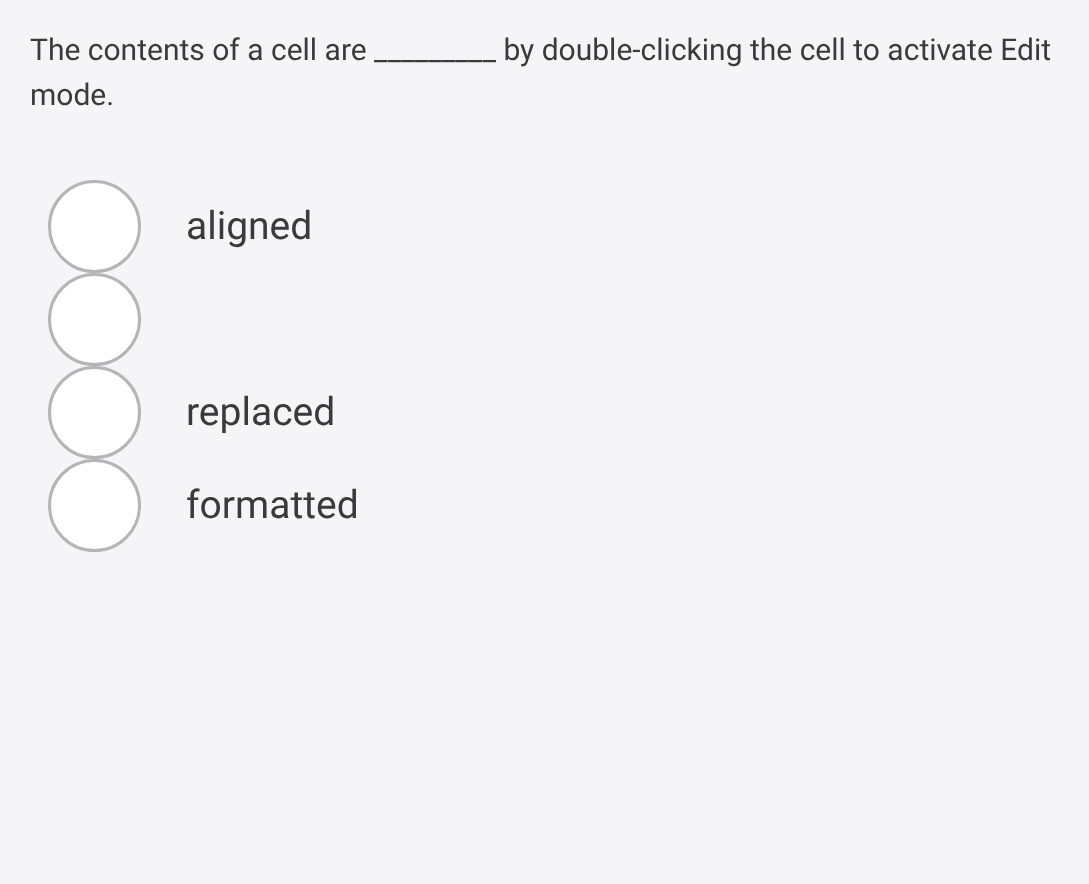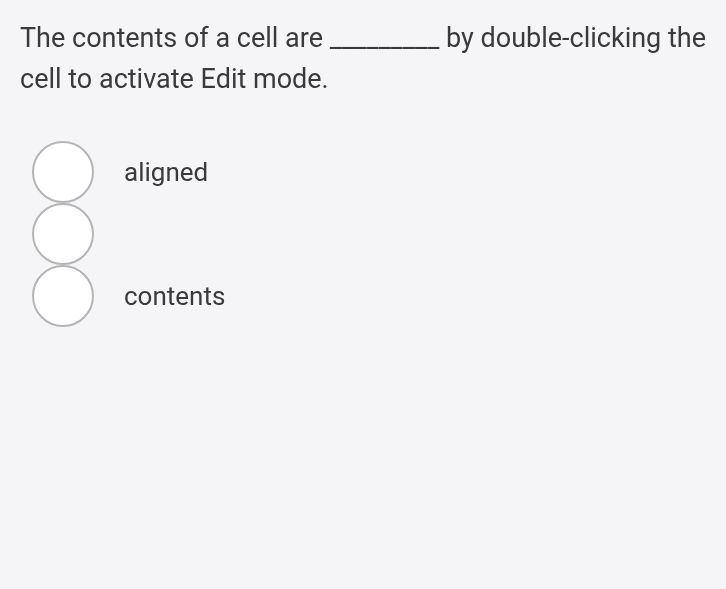--- a/index.html
+++ b/index.html
@@ -9,21 +9,21 @@
     }
     body {
       font-family: -apple-system, BlinkMacSystemFont, "Segoe UI", Roboto, Helvetica, Arial, sans-serif;
       background: #f5f5f7;
       width: 726px;
       height: 589px;
       padding: 18px 20px;
       color: #3a3a3c;
     }
     .question-text {
-      font-size: 27px;
+      font-size: 20px;
       line-height: 1.5;
       color: #3a3a3c;
       margin-bottom: 32px;
       font-weight: 400;
     }
     .options {
       display: flex;
       flex-direction: column;
       padding-left: 12px;
       padding-top: 10px;
@@ -56,15 +56,19 @@
 <div class="options">
   <div class="option">
     <div class="radio-circle"></div>
     <div class="option-label">aligned</div>
   </div>
   <div class="option">
     <div class="radio-circle"></div>
   </div>
   <div class="option">
     <div class="radio-circle"></div>
-    <div class="option-label">contents</div>
+    <div class="option-label">replaced</div>
+  </div>
+  <div class="option">
+    <div class="radio-circle"></div>
+    <div class="option-label">formatted</div>
   </div>
 </div>
 
 </body></html>

